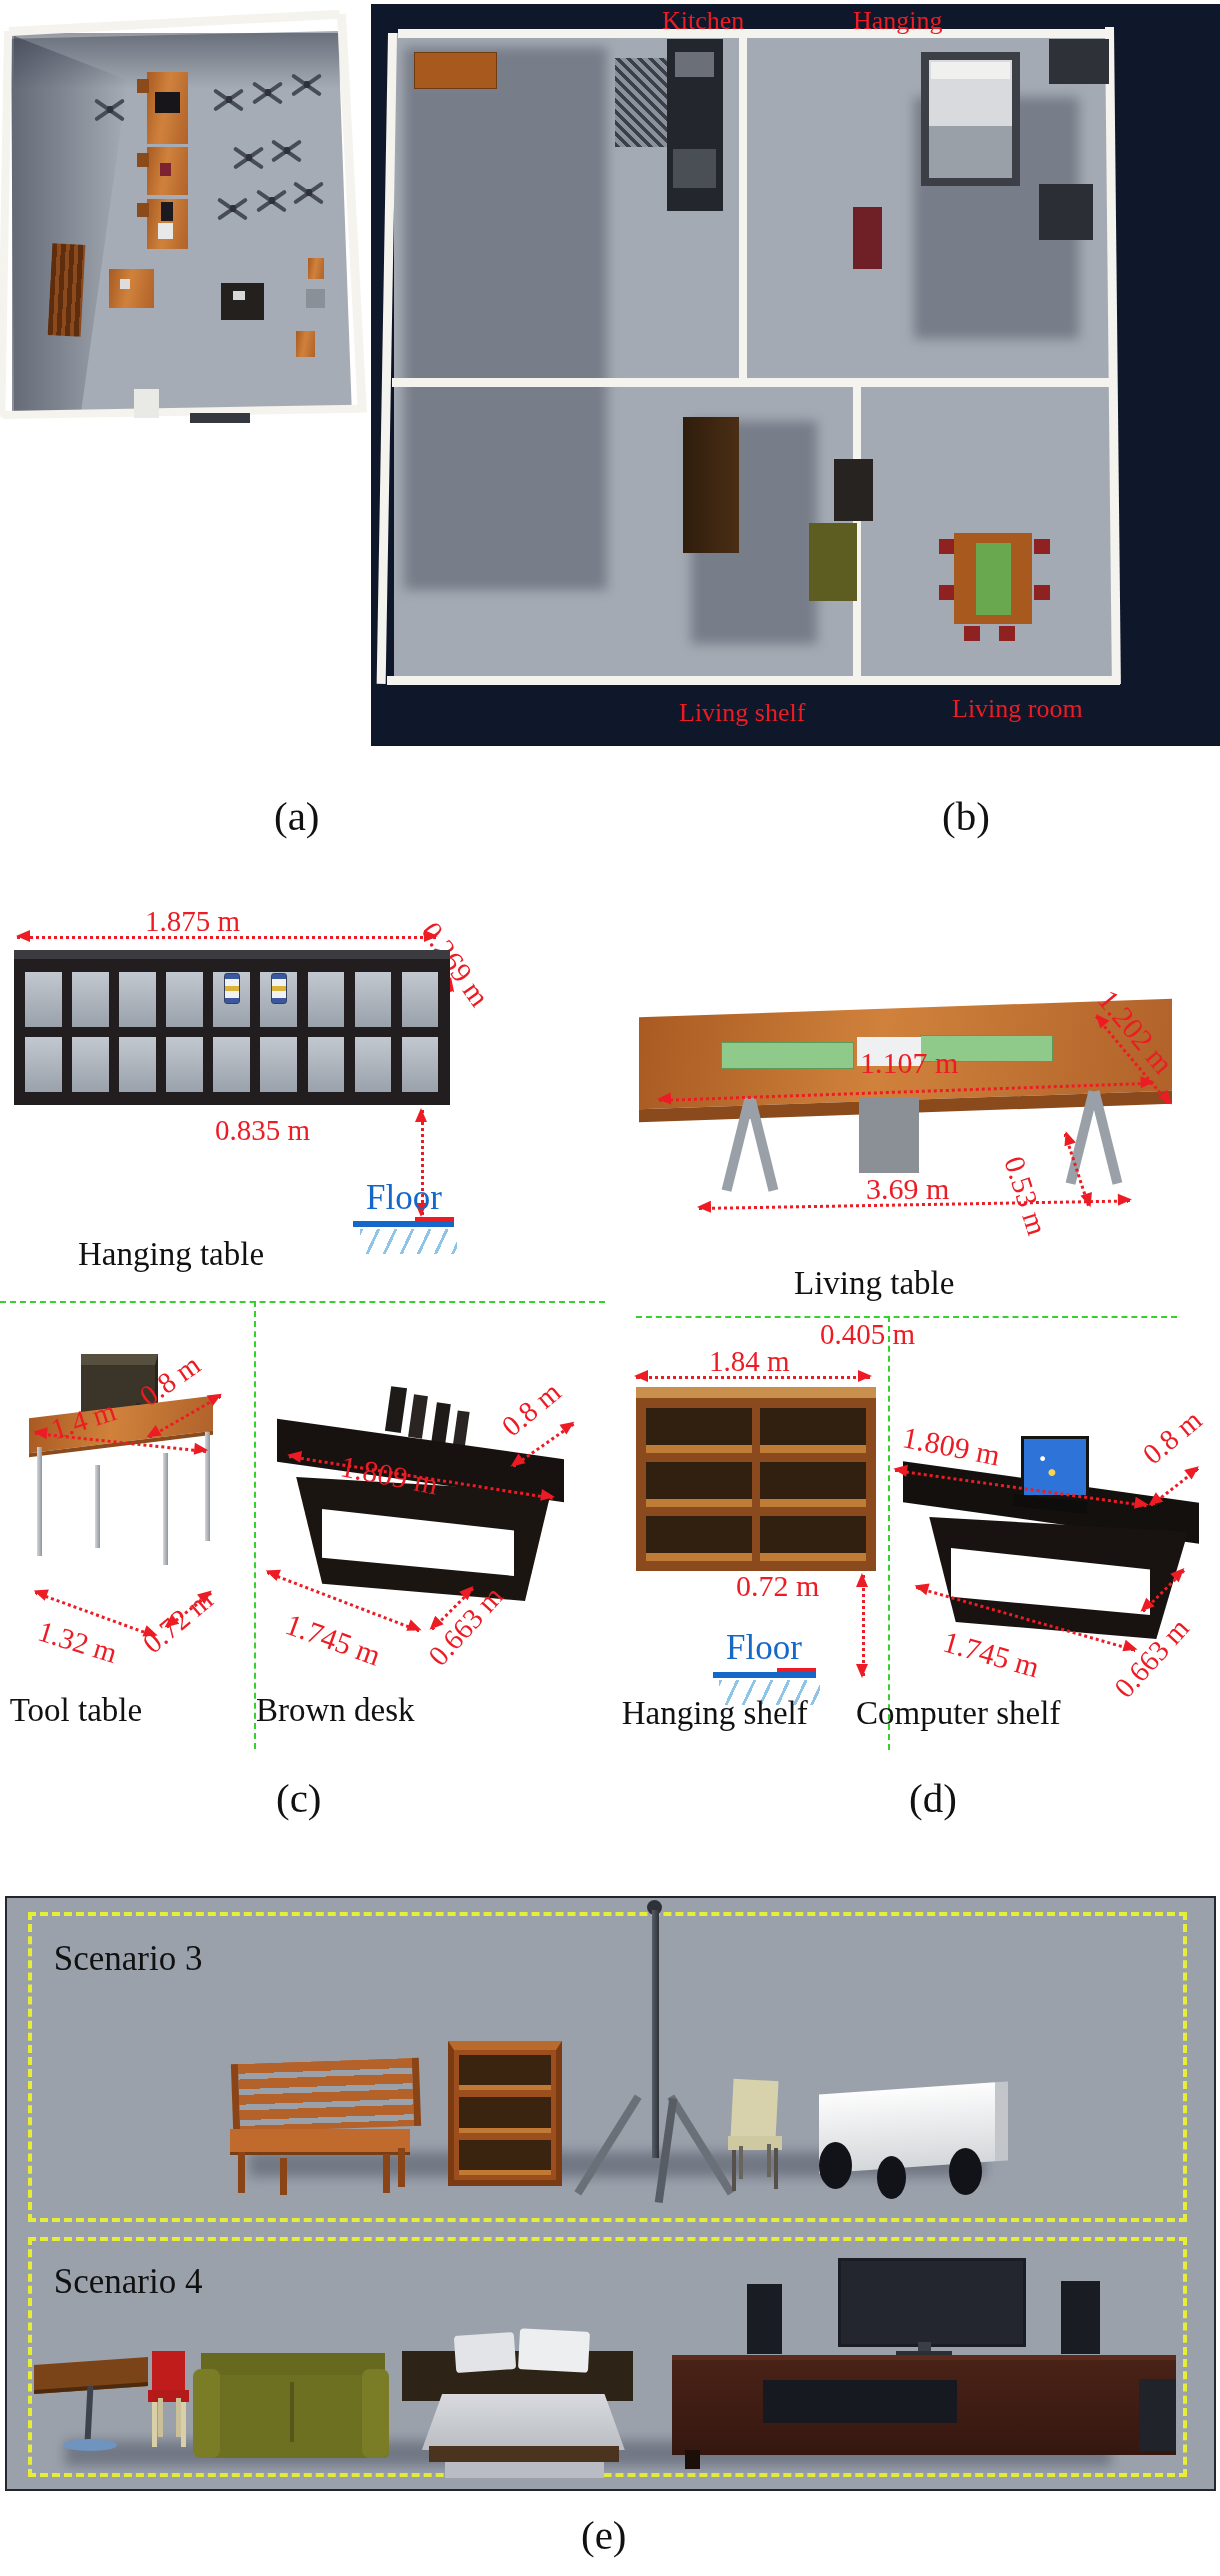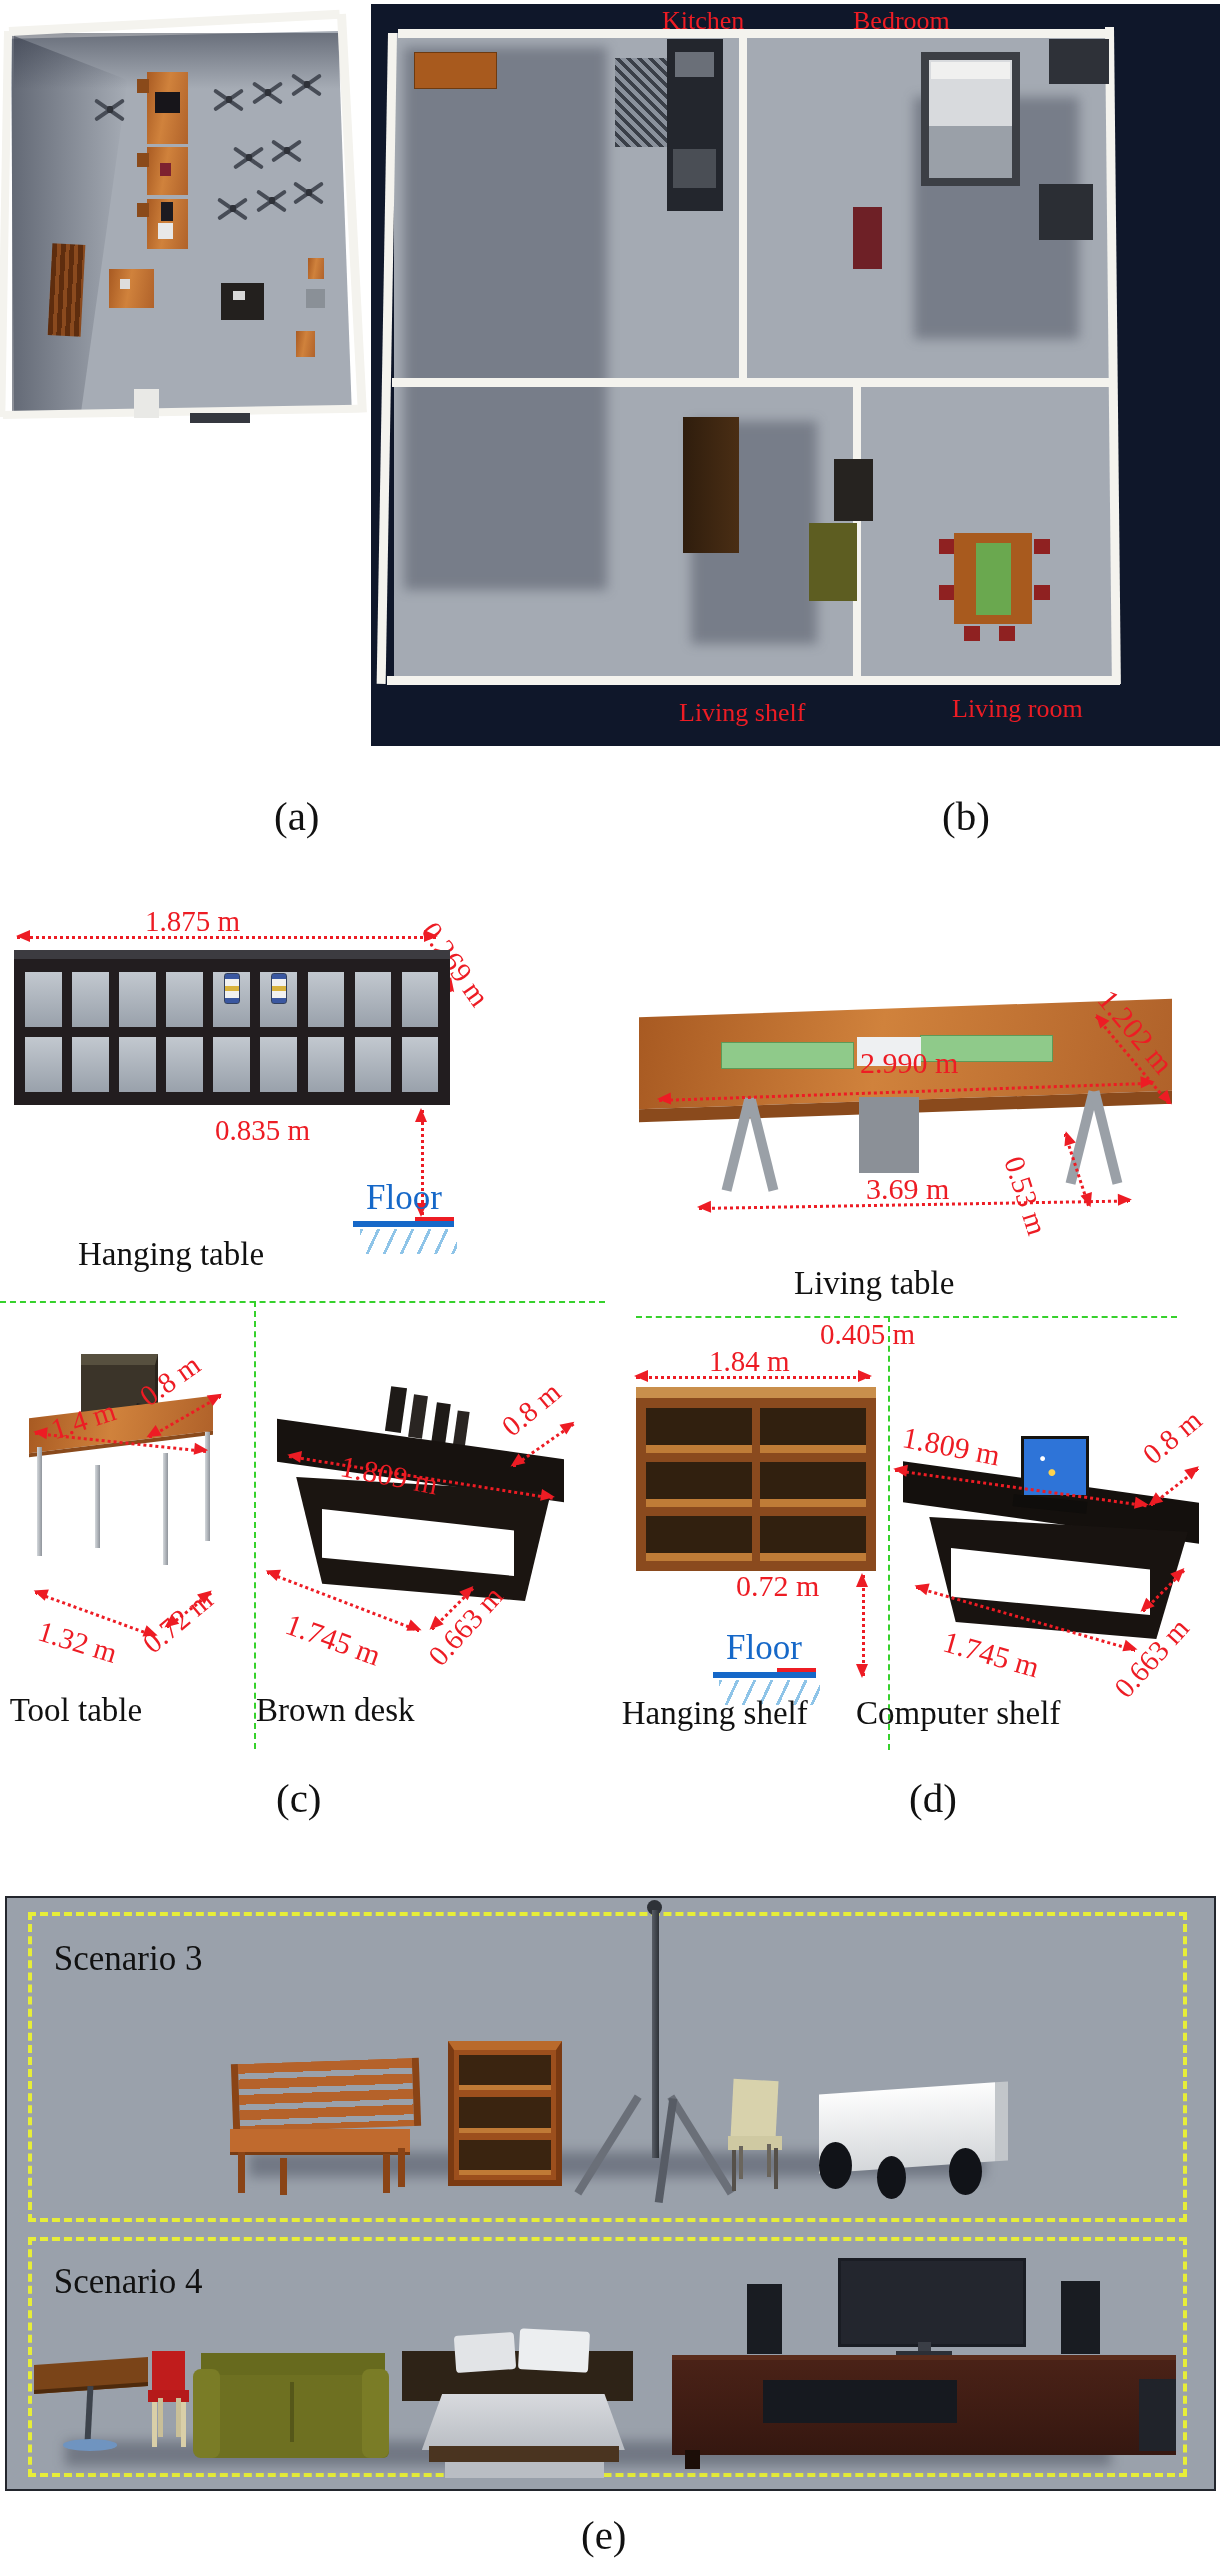--- a/index.html
+++ b/index.html
@@ -169,21 +169,21 @@
     <div class="abs" style="left:568px;top:535px;width:15.5px;height:15.5px;background:#8f2121"></div>
     <div class="abs" style="left:568px;top:581px;width:15.5px;height:15.5px;background:#8f2121"></div>
     <div class="abs" style="left:663px;top:535px;width:15.5px;height:15.5px;background:#8f2121"></div>
     <div class="abs" style="left:663px;top:581px;width:15.5px;height:15.5px;background:#8f2121"></div>
     <div class="abs" style="left:593px;top:622px;width:15.5px;height:15.5px;background:#8f2121"></div>
     <div class="abs" style="left:628px;top:622px;width:15.5px;height:15.5px;background:#8f2121"></div>
     <div class="abs" style="left:583px;top:529px;width:78px;height:91px;background:#a85a1e"></div>
     <div class="abs" style="left:605px;top:539px;width:35px;height:72px;background:#6aa84f"></div>
 
     <div class="roomlbl" style="left:291px;top:3.9px">Kitchen</div>
-    <div class="roomlbl" style="left:482px;top:3.9px">Bedroom</div>
+    <div class="roomlbl" style="left:482px;top:3.9px">Hanging</div>
     <div class="roomlbl" style="left:308px;top:696px">Living shelf</div>
     <div class="roomlbl" style="left:581px;top:692px">Living room</div>
   </section>
 
   <div class="cap" style="left:274px;top:796px">(a)</div>
   <div class="cap" style="left:942px;top:796px">(b)</div>
 
   <section class="abs" style="left:0;top:872px;width:612px;height:884px">
 
     <div class="dimtxt" style="left:145px;top:35px">1.875 m</div>
@@ -264,21 +264,21 @@
 
     <div class="abs wood" style="left:27px;top:136px;width:533px;height:92px;transform:skewY(-2deg);border-bottom:13.6px solid #8a4a1c"></div>
     <div class="abs" style="left:109px;top:170px;width:131px;height:25px;background:#8fca8a;border:1.9px solid #5d9a58"></div>
     <div class="abs" style="left:308px;top:163px;width:131px;height:25px;background:#8fca8a;border:1.9px solid #5d9a58"></div>
     <div class="abs" style="left:245px;top:165px;width:64px;height:29px;background:#eef0f2"></div>
     <div class="abs" style="left:121px;top:225px;width:9.7px;height:95px;background:#9aa0a7;transform:rotate(14deg)"></div>
     <div class="abs" style="left:145px;top:225px;width:9.7px;height:95px;background:#9aa0a7;transform:rotate(-14deg)"></div>
     <div class="abs" style="left:465px;top:218px;width:9.7px;height:95px;background:#9aa0a7;transform:rotate(14deg)"></div>
     <div class="abs" style="left:489px;top:218px;width:9.7px;height:95px;background:#9aa0a7;transform:rotate(-14deg)"></div>
     <div class="abs" style="left:247px;top:225px;width:60px;height:76px;background:#8b9097"></div>
-    <div class="dimtxt" style="left:248px;top:176px;font-size:30px">2.990 m</div>
+    <div class="dimtxt" style="left:248px;top:176px;font-size:30px">1.107 m</div>
     <div class="dim" style="left:47px;top:227px;width:494px;transform:rotate(-2deg)"></div>
     <div class="dimtxt" style="left:492px;top:107px;transform:rotate(50deg);font-size:30px">1.202 m</div>
     <div class="dim" style="left:484px;top:143px;width:114px;transform:rotate(50deg)"></div>
     <div class="dimtxt" style="left:254px;top:302px;font-size:30px">3.69 m</div>
     <div class="dim" style="left:87px;top:335px;width:431px;transform:rotate(-1deg)"></div>
     <div class="dimtxt" style="left:401px;top:271px;transform:rotate(72deg)">0.53 m</div>
     <div class="dim" style="left:453px;top:260px;width:76px;transform:rotate(72deg)"></div>
     <div class="lbl" style="left:182px;top:395px">Living table</div>
 
     <div class="greenh" style="left:24px;top:444px;width:541px"></div>

